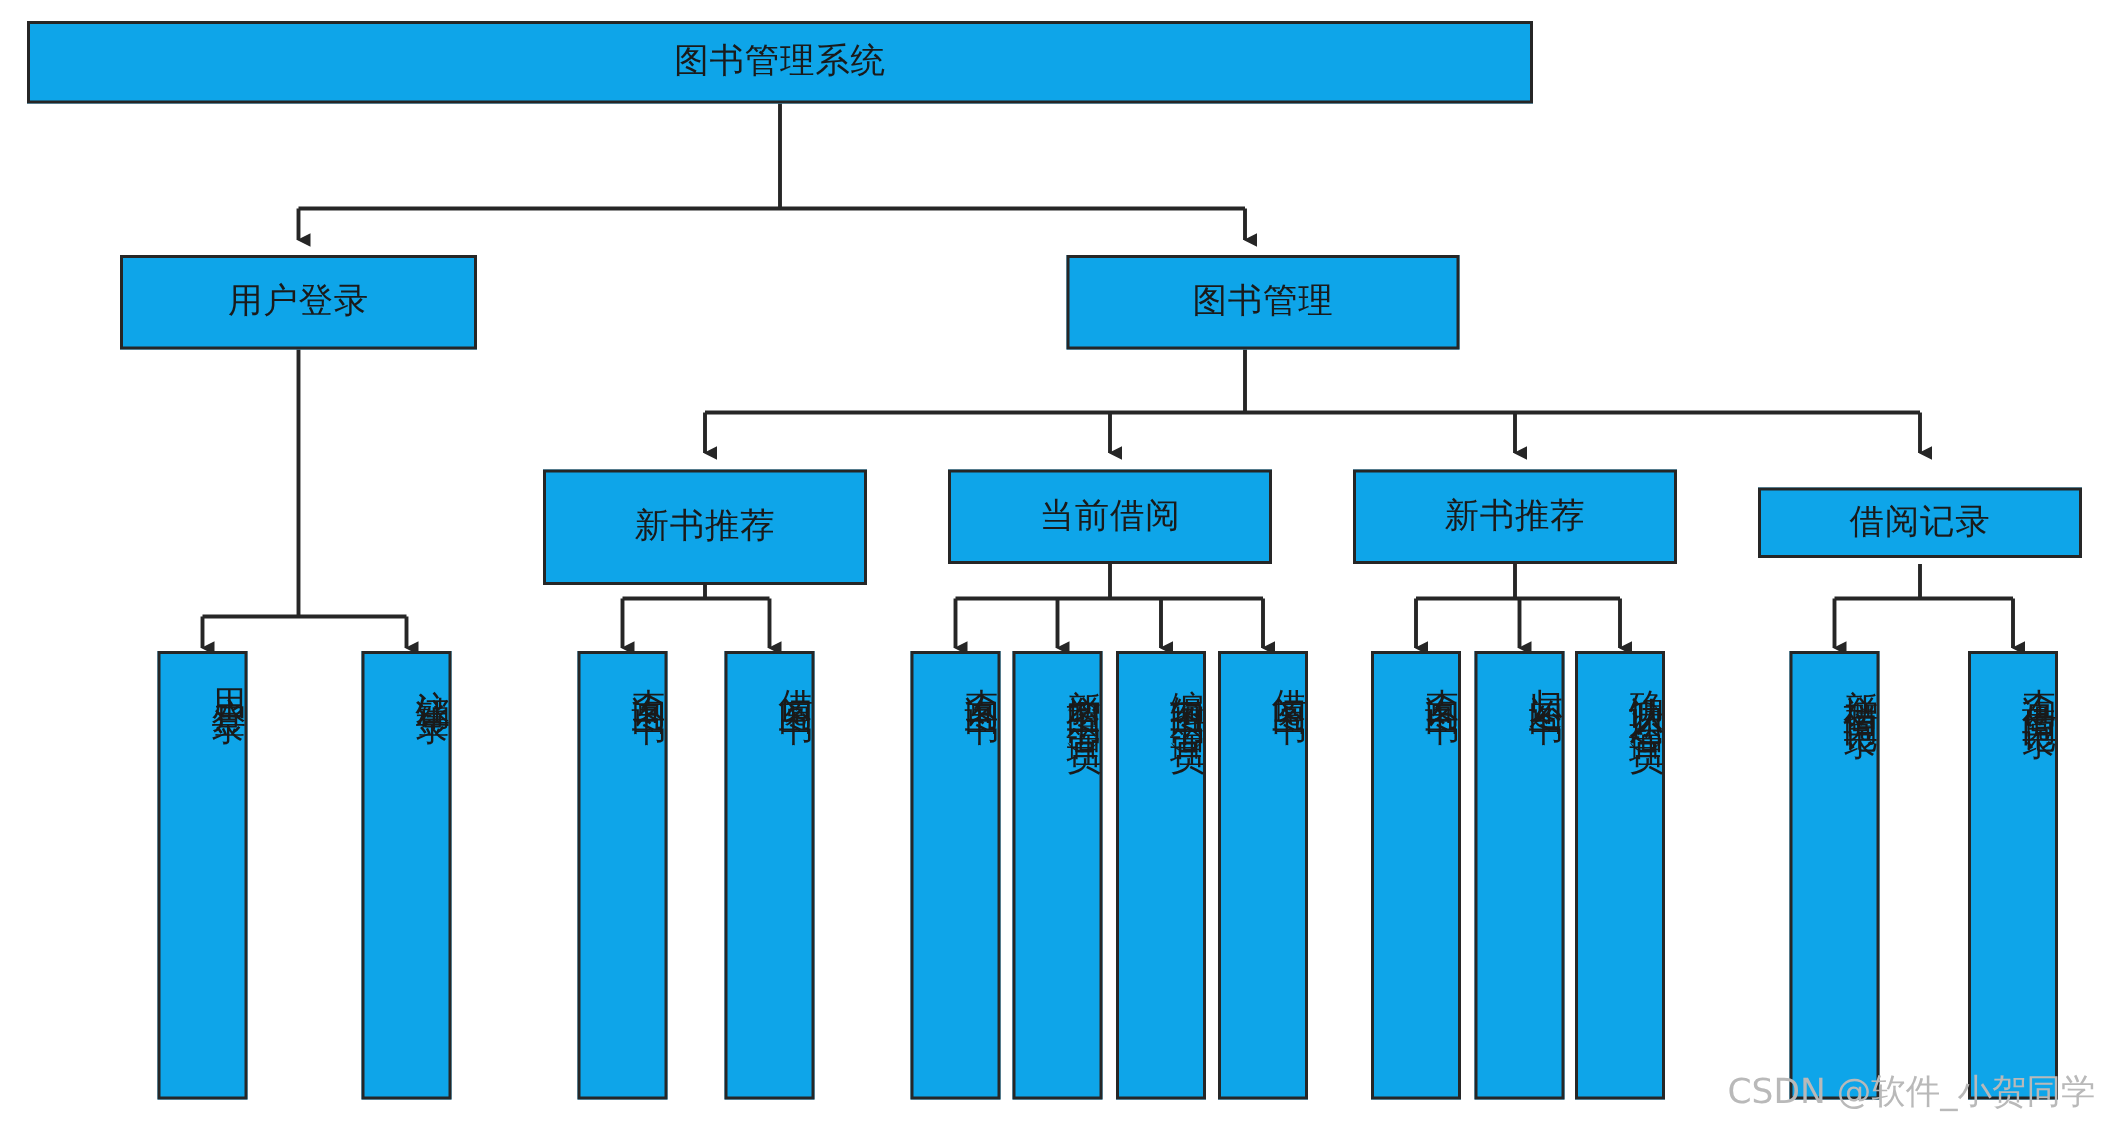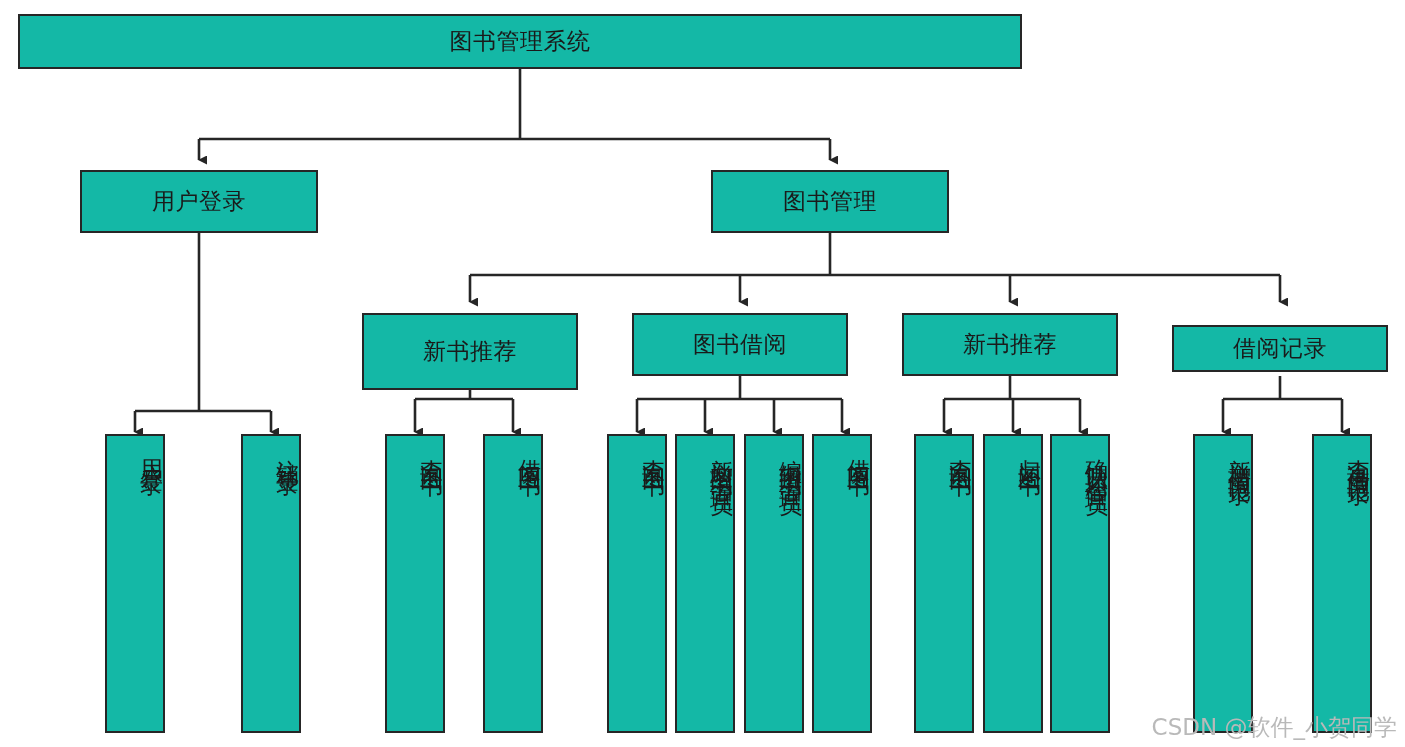--- a/index.html
+++ b/index.html
@@ -22,21 +22,21 @@
   svg#edges {
     position: absolute;
     left: 0;
     top: 0;
     width: 1405px;
     height: 747px;
   }
   .node {
     position: absolute;
     box-sizing: border-box;
-    background: #14b8a6;
+    background: #0ea5e9;
     border: 2px solid #262626;
     display: flex;
     align-items: center;
     justify-content: center;
     z-index: 3;
   }
   .node .label {
     color: #1a1a1a;
     letter-spacing: 0.5px;
     line-height: 1.18;
@@ -128,29 +128,29 @@
     </g>
   </svg>
 
   <div class="node root" style="left:18px; top:14px; width:1004px; height:55px;">
     <span class="label">图书管理系统</span>
   </div>
 
   <div class="node horiz" style="left:80px; top:170px; width:238px; height:63px;">
     <span class="label">用户登录</span>
   </div>
-  <div class="node horiz" style="left:711px; top:170px; width:238px; height:63px;">
+  <div class="node horiz" style="left:711px; top:170px; width:262px; height:63px;">
     <span class="label">图书管理</span>
   </div>
 
   <div class="node horiz" style="left:362px; top:313px; width:216px; height:77px;">
     <span class="label">新书推荐</span>
   </div>
   <div class="node horiz" style="left:632px; top:313px; width:216px; height:63px;">
-    <span class="label">图书借阅</span>
+    <span class="label">当前借阅</span>
   </div>
   <div class="node horiz" style="left:902px; top:313px; width:216px; height:63px;">
     <span class="label">新书推荐</span>
   </div>
   <div class="node horiz" style="left:1172px; top:313px; width:216px; height:47px;margin-top:12px;">
     <span class="label">借阅记录</span>
   </div>
 
   <div class="node vert" style="left:105px; top:434px; width:60px; height:299px;">
     <span class="label">用户登录</span>

